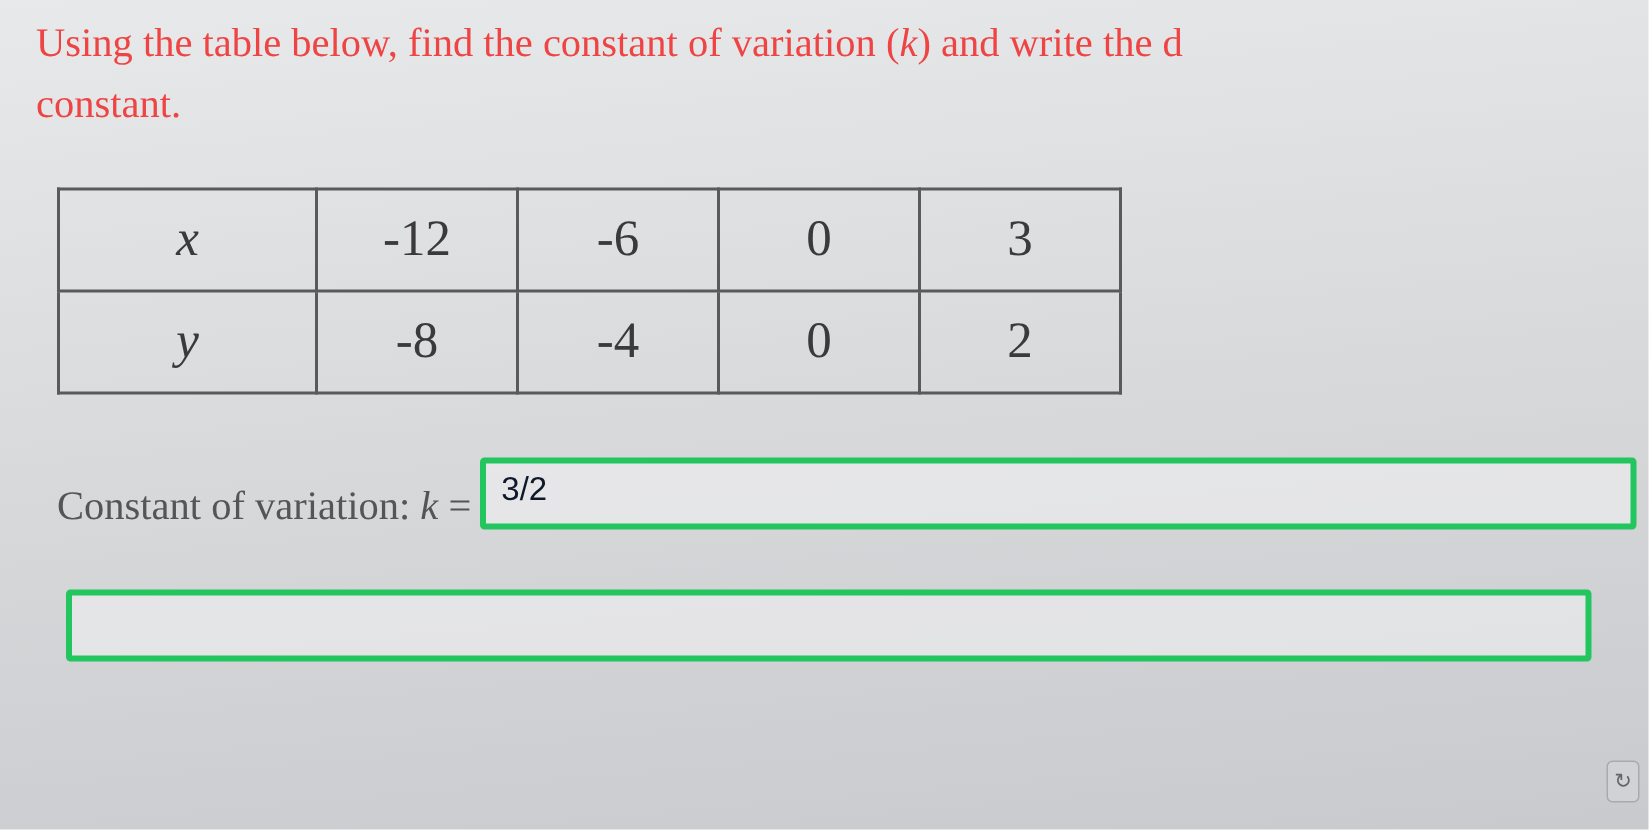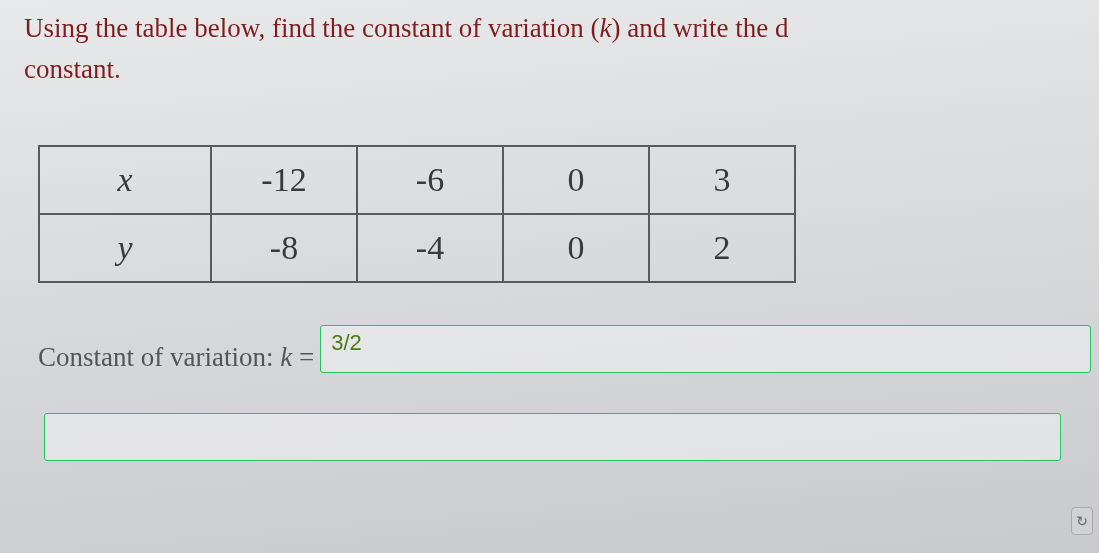--- a/index.html
+++ b/index.html
@@ -13,23 +13,23 @@
       background: linear-gradient(175deg, #e8e9ea 0%, #d8d9db 50%, #c8cacd 100%);
       font-family: Georgia, 'Times New Roman', serif;
       color: #4a4a4a;
       padding: 8px 0 0 24px;
       overflow: hidden;
       position: relative;
     }
     .question-text {
       font-size: 27px;
       line-height: 1.5;
-      color: #7f1d1d;
+      color: #ef4444;
       font-weight: 500;
-      margin-bottom: 56px;
+      margin-bottom: 36px;
     }
     .question-text .italic-k {
       font-style: italic;
       font-family: Georgia, serif;
     }
     .table-wrap {
       margin-left: 14px;
       margin-bottom: 42px;
     }
     table {
@@ -44,44 +44,44 @@
       color: #3a3a3a;
       height: 68px;
       padding: 0;
     }
     td.col-h {
       width: 172px;
       font-style: italic;
       font-family: Georgia, serif;
     }
     td.val {
-      width: 146px;
+      width: 134px;
     }
     .answer-row {
       display: flex;
       align-items: flex-end;
       margin-left: 14px;
       margin-bottom: 40px;
       font-size: 27px;
       color: #555;
     }
     .answer-row .label {
       font-family: Georgia, serif;
     }
     .answer-row .italic-var {
       font-style: italic;
     }
     .input-box {
-      border: 1px solid #22c55e;
+      border: 4px solid #22c55e;
       background: rgba(240,240,242,0.6);
       border-radius: 3px;
       height: 48px;
       font-size: 22px;
       font-family: Arial, sans-serif;
-      color: #4d7c0f;
+      color: #0f172a;
       padding: 6px 10px 0 10px;
       margin-left: 6px;
       outline: none;
       line-height: 1;
       vertical-align: top;
     }
     .input-k {
       flex: 1;
       margin-right: 8px;
     }

